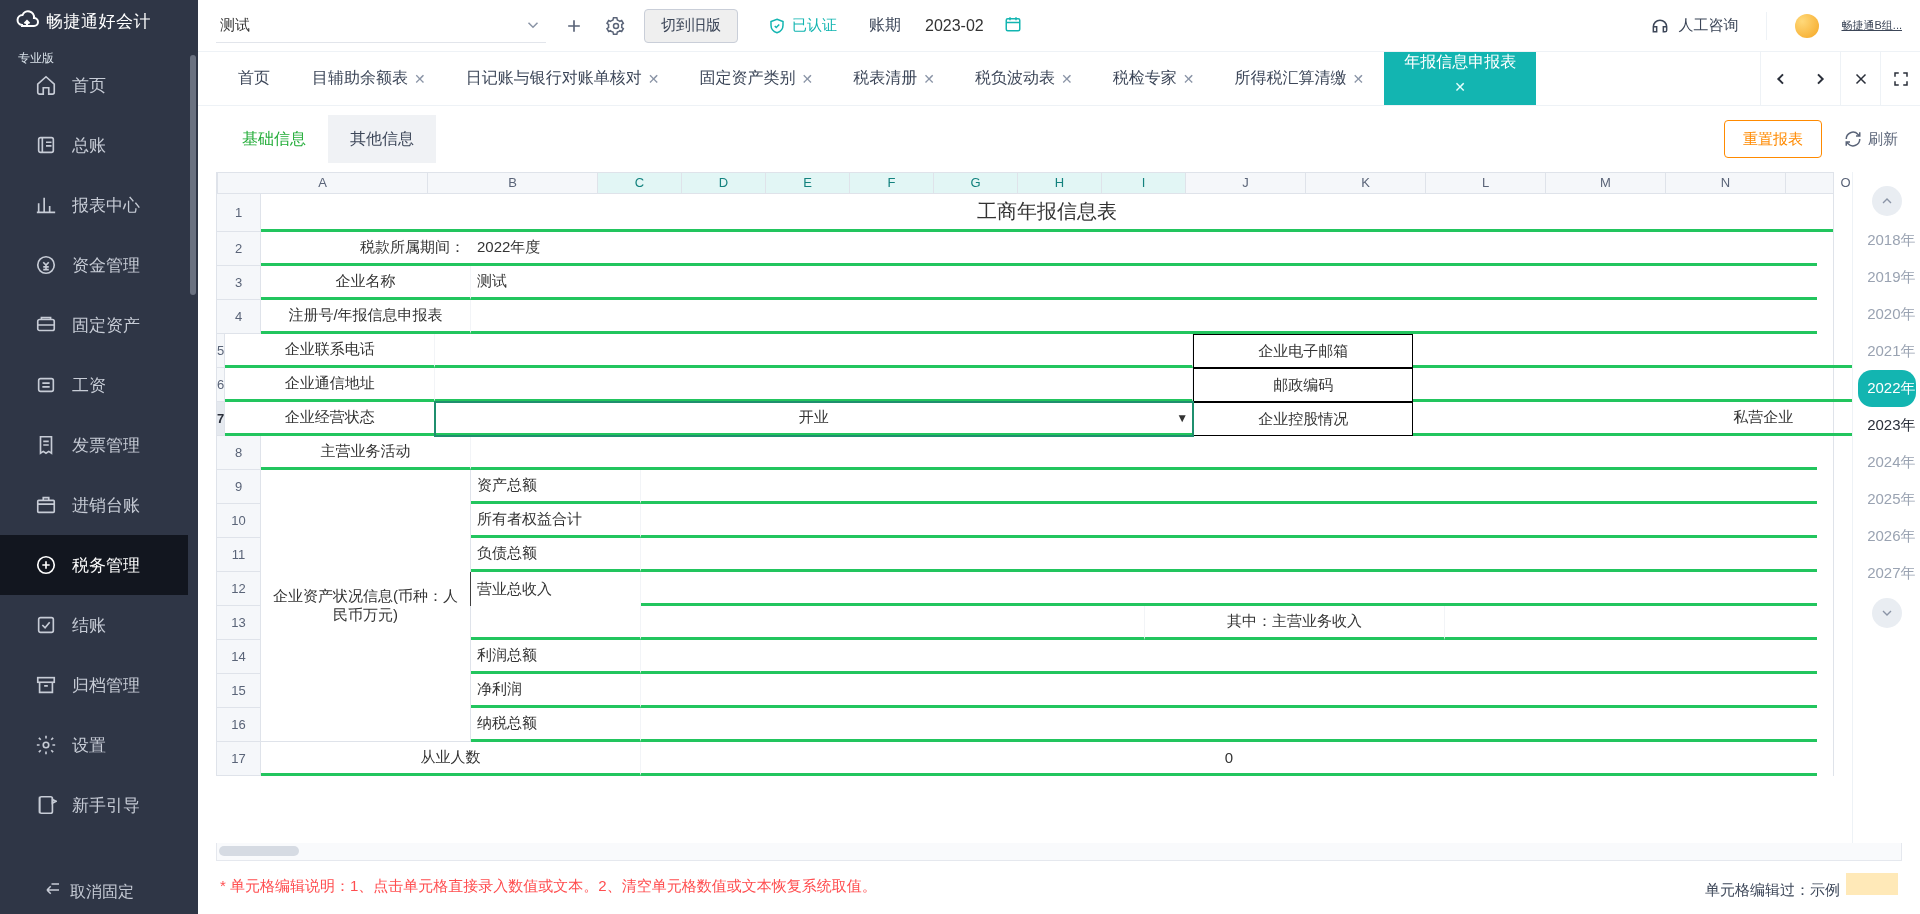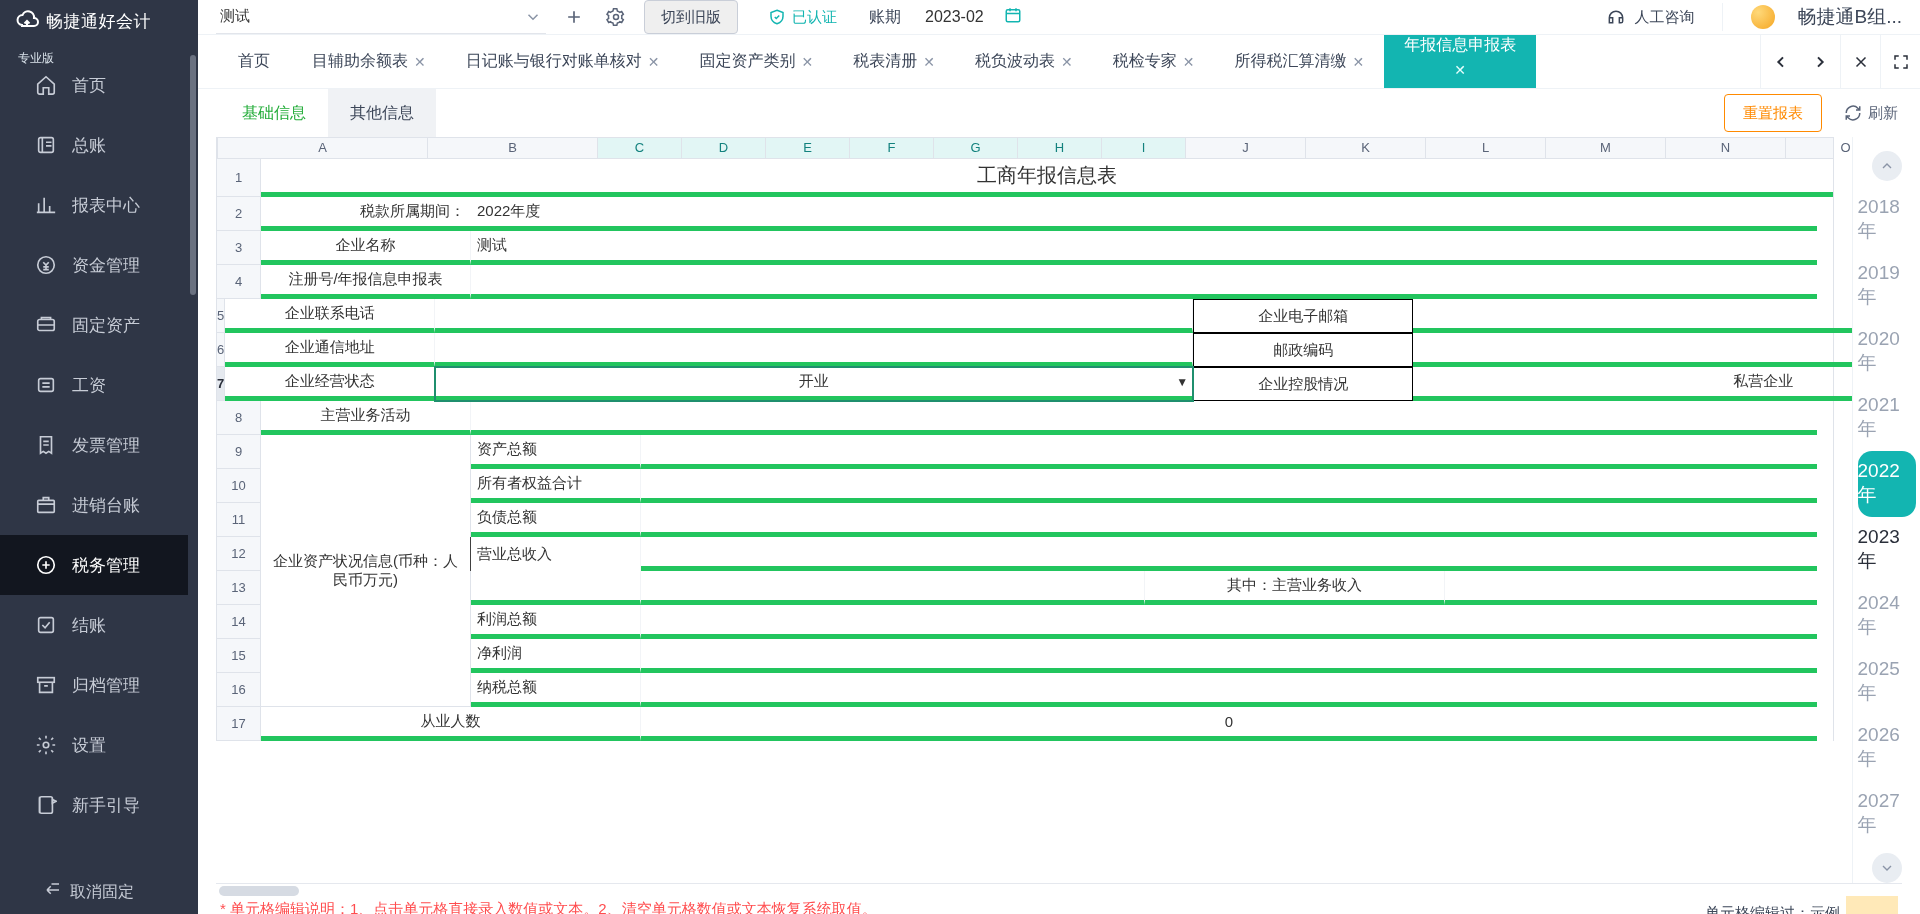--- a/index.html
+++ b/index.html
@@ -28,21 +28,21 @@
 .tb-select svg { color:#8a94a6; }
 .tb-ibtn { width:28px; height:28px; display:flex; align-items:center; justify-content:center; color:#5a6478; cursor:pointer; }
 .old-btn { border:1px solid #c9ced8; border-radius:4px; height:34px; padding:0 16px; font-size:15px; color:#3c4658; cursor:pointer; }
 .verify { display:flex; align-items:center; gap:6px; color:#13b5b1; font-size:15px; margin-left:16px; }
 .period-lbl { color:#3c4658; font-size:16px; margin-left:18px; }
 .period-val { color:#333; font-size:16px; margin-left:10px; }
 .cal-ico { margin-left:6px; color:#13b5b1; }
 .tb-spacer { flex:1; }
 .consult { display:flex; align-items:center; gap:8px; color:#3c4658; font-size:15px; cursor:pointer; }
 .avatar { width:24px; height:24px; border-radius:50%; background:radial-gradient(circle at 30% 30%,#ffd97a,#f5a623); display:inline-block; }
-.user-name { font-size:19px; color:#3c4658; margin-left:8px; max-width:110px; overflow:hidden; white-space:nowrap; text-overflow:ellipsis; }
+.user-name { font-size:11px; color:#3c4658; margin-left:8px; max-width:110px; overflow:hidden; white-space:nowrap; text-overflow:ellipsis;text-decoration:underline; }
 
 .tabbar { height:54px; display:flex; align-items:stretch; border-bottom:1px solid #eef2f6; }
 .tabs { flex:1; display:flex; overflow:hidden; padding-left:18px; }
 .tab { display:flex; align-items:center; gap:6px; padding:0 20px; font-size:16px; color:#3c4658; white-space:nowrap; cursor:pointer; }
 .tab .x { color:#8a94a6; font-size:14px; }
 .tab.home { padding:0 22px; }
 .tab.active { background:#13b5b1; color:#fff;flex-direction:column; }
 .tab.active .x { color:#e6fffd; }
 .tabctrl { display:flex; align-items:center; }
 .tabctrl .btn { width:40px; height:54px; display:flex; align-items:center; justify-content:center; cursor:pointer; color:#2a2f3a; }
@@ -62,21 +62,21 @@
 .grid { position:relative; font-size:15px; color:#333; }
 .colhdr { display:flex; background:#f5f7fa; border:1px solid #dfe3ea; }
 .ch-corner { width:44px; border-right:1px solid #dfe3ea; }
 .ch { flex:0 0 auto; text-align:center; height:20px; line-height:20px; border-right:1px solid #dfe3ea; color:#5a6478; font-size:13px; }
 .ch.sel { background:#e2f6f5; color:#13827e; }
 .rows { border-left:1px solid #dfe3ea; border-right:1px solid #dfe3ea; }
 .row { display:flex; align-items:stretch; }
 .rh { width:44px; text-align:center; background:#f5f7fa; border-right:1px solid #dfe3ea; border-bottom:1px solid #dfe3ea; color:#5a6478; font-size:13px; display:flex; align-items:center; justify-content:center; }
 .rh.sel { background:#e5e9ef; color:#2a2f3a; font-weight:600; }
 .cells { flex:1; display:flex; }
-.cell { border-right:1px solid #f2f4f7; border-bottom:5px solid #22c55e; display:flex; align-items:center; padding:0 6px; min-height:34px; }
+.cell { border-right:1px solid #f2f4f7; border-bottom:3px solid #22c55e; display:flex; align-items:center; padding:0 6px; min-height:34px; }
 .cell.nolr { border-right:none; }
 .cell.center { justify-content:center; }
 .cell.right { justify-content:flex-end; }
 .cell.box { border:1px solid #000000; }
 .title-cell { flex:1; justify-content:center; font-size:20px; font-weight:500; height:38px; }
 .label-A { width:210px; justify-content:center; }
 .label-B { width:170px; justify-content:flex-start; padding-left:6px; }
 .label-AB { width:210px; justify-content:center; }
 .dd-cell { position:relative; }
 .dd-cell .dd { position:absolute; right:4px; top:50%; transform:translateY(-50%); font-size:12px; }
@@ -84,21 +84,21 @@
 
 .hscroll { height:18px; border:1px solid #e5e8ee; border-top:none; margin:0 18px 4px 18px; position:relative; background:#f9fafc; }
 .hscroll::before { content:""; position:absolute; left:2px; top:3px; height:10px; width:80px; background:#d6dbe3; border-radius:5px; }
 
 .footer-note { padding:8px 22px 14px; color:#ff4d4f; font-size:15px; display:flex; align-items:center; gap:24px; }
 .footer-note .lbl2 { margin-left:auto; color:#3c4658; }
 .footer-note .ex { display:inline-block; width:52px; height:22px; background:#ffe9b8; margin-left:6px; border:1px solid transparent; }
 
 .year-rail { width:68px; border-left:1px solid #eef2f6; padding-top:14px; display:flex; flex-direction:column; align-items:center; gap:6px; }
 .yr-btn { width:30px; height:30px; border-radius:50%; background:#e9edf2; display:flex; align-items:center; justify-content:center; color:#8a94a6; cursor:pointer; }
-.yr { width:58px; text-align:left; padding:9px 0; font-size:19px; color:#9aa3b2; cursor:pointer; border-radius:14px; }
+.yr { width:58px; text-align:right; padding:9px 0; font-size:15px; color:#9aa3b2; cursor:pointer; border-radius:14px; }
 .yr.active { background:#13b5b1; color:#fff; }
 .yr.strong { color:#2a2f3a; }
 </style>
 </head>
 <body>
 
 <div class="root">
 
   <aside class="sidebar">
     <div class="logo-area">

